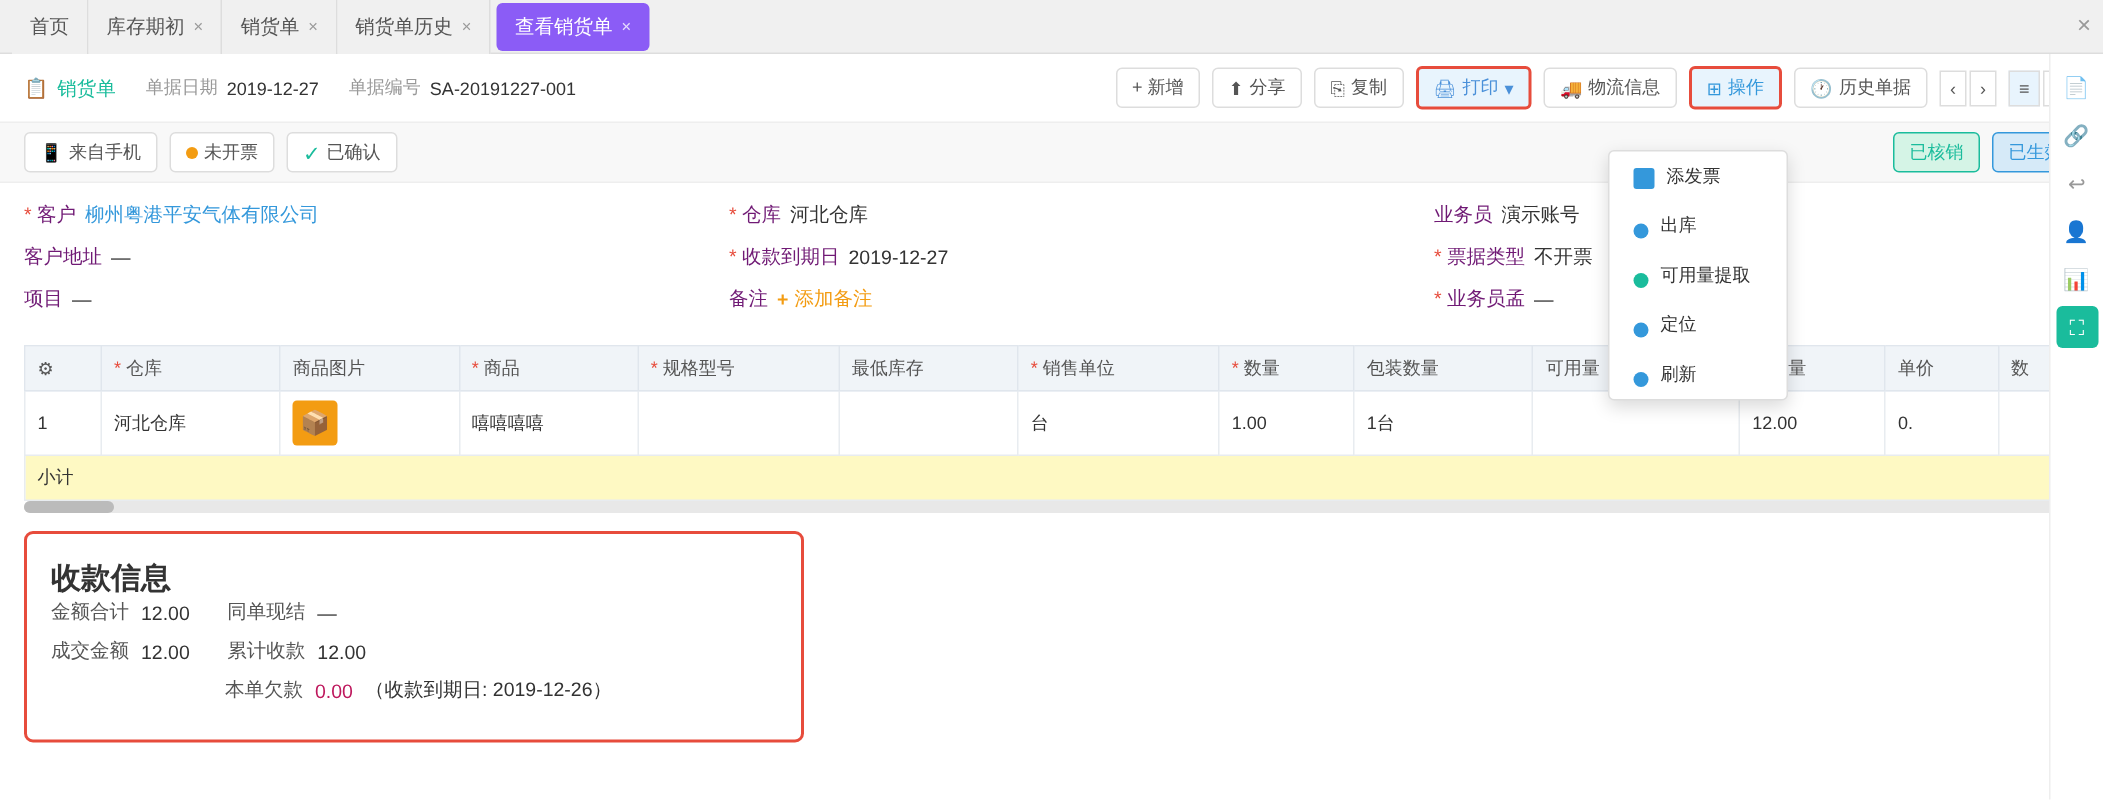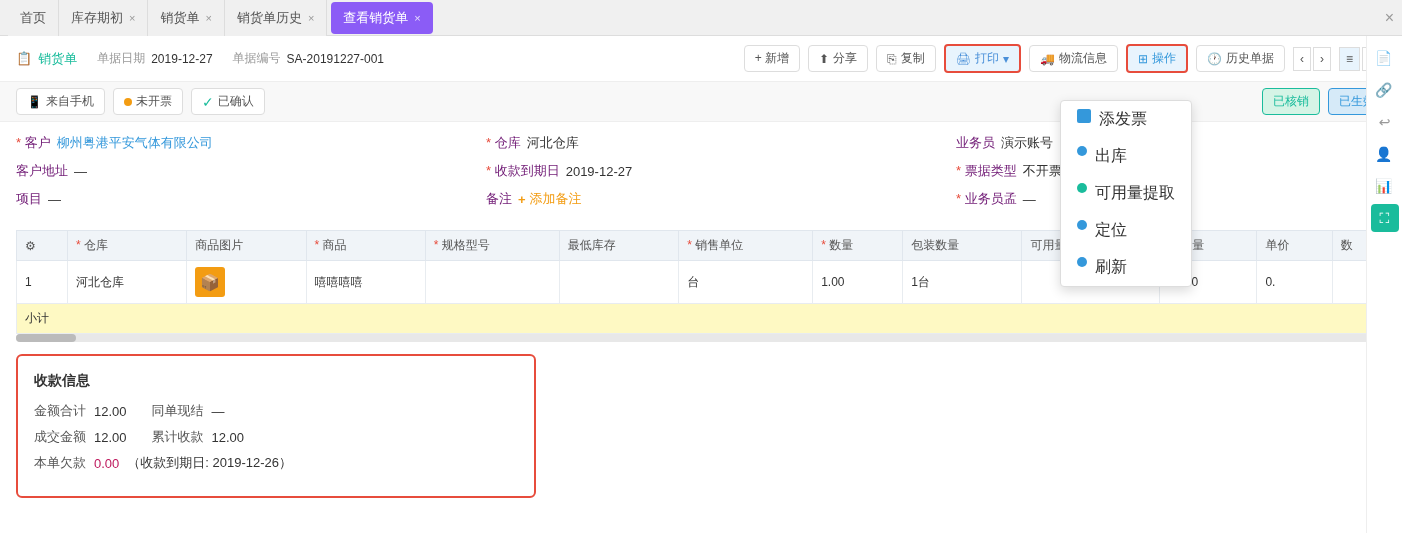--- a/index.html
+++ b/index.html
@@ -91,36 +91,36 @@
 
     
     .h-scroll { height: 8px; background: #e8e8e8; margin: 0 16px; border-radius: 4px; }
     .h-scroll-thumb { height: 8px; width: 60px; background: #bbb; border-radius: 4px; }
 
     
     .payment-info {
       margin: 12px 16px; padding: 16px; border: 2px solid #e74c3c;
       border-radius: 6px; background: #fff; max-width: 520px;
     }
-    .payment-title { font-weight: bold; margin-bottom: 12px; font-size: 14px; }
+    .payment-title { font-weight: bold; margin-bottom: 0; font-size: 20px; }
     .payment-row { display: flex; align-items: center; margin-bottom: 8px; gap: 25px; }
     .payment-item { display: flex; align-items: center; gap: 8px; }
     .payment-label { color: #555; }
     .payment-value { color: #333; }
     .payment-value.red { color: #be185d; }
 
     
     .dropdown-menu {
       position: absolute; top: 68px; right: 200px; z-index: 1000;
       background: #fff; border: 1px solid #ddd; border-radius: 4px;
       box-shadow: 0 4px 12px rgba(0,0,0,0.15); min-width: 120px;
     }
     .dropdown-item {
-      display: flex; align-items: flex-start; gap: 8px; padding: 8px 16px;
-      cursor: pointer; font-size: 16px; color: #333;
+      display: flex; align-items: flex-end; gap: 8px; padding: 8px 16px;
+      cursor: pointer; font-size: 12px; color: #333;
     }
 
     
     .right-sidebar {
       position: fixed; right: 0; top: 36px; width: 36px; height: 497px;
       background: #fff; border-left: 1px solid #eee;
       display: flex; flex-direction: column; align-items: center;
       padding: 8px 0; gap: 4px;
     }
     .sidebar-icon {
@@ -360,21 +360,21 @@
         <div class="payment-item">
           <span class="payment-label">成交金额</span>
           <span class="payment-value">12.00</span>
         </div>
         <div class="payment-item">
           <span class="payment-label">累计收款</span>
           <span class="payment-value">12.00</span>
         </div>
       </div>
       <div class="payment-row">
-        <div class="payment-item" style="">
+        <div class="payment-item" style="margin-left: 116px;">
           <span class="payment-label">本单欠款</span>
           <span class="payment-value red">0.00</span>
           <span class="payment-value">（收款到期日: 2019-12-26）</span>
         </div>
       </div>
     </div>
 
   </div>
 
   <div class="dropdown-menu" style="top: 100px; right: 210px;">

